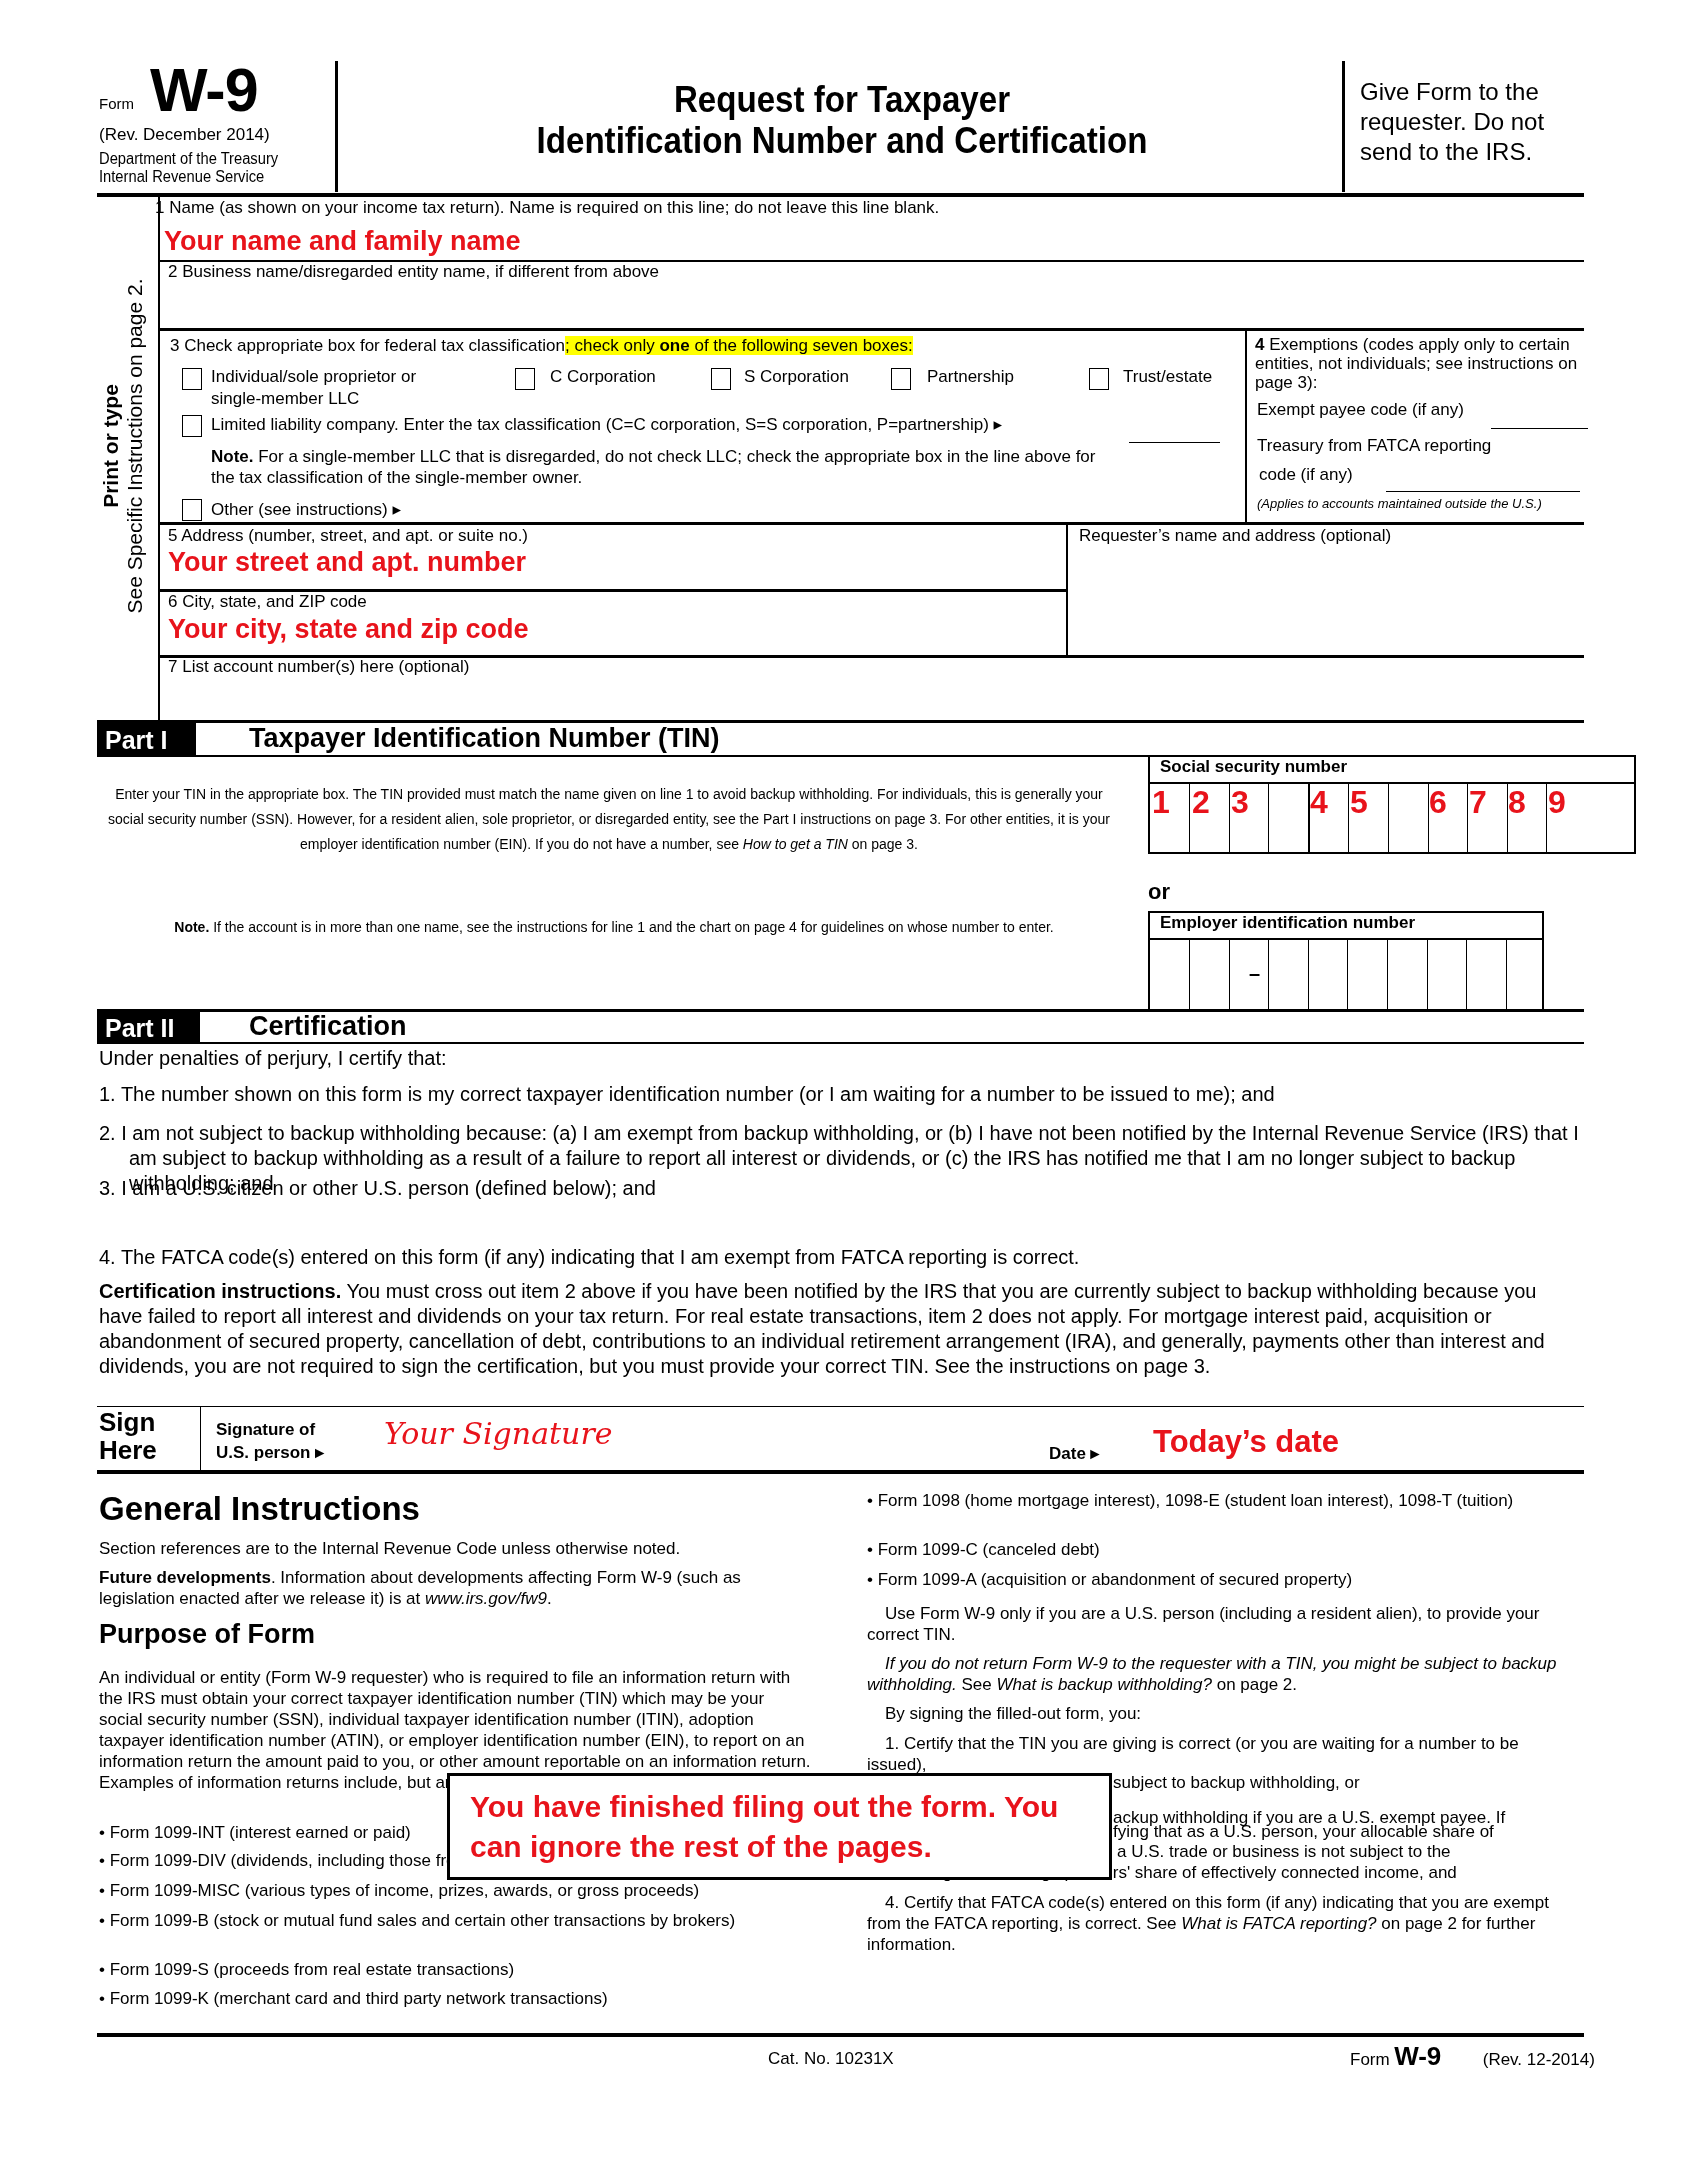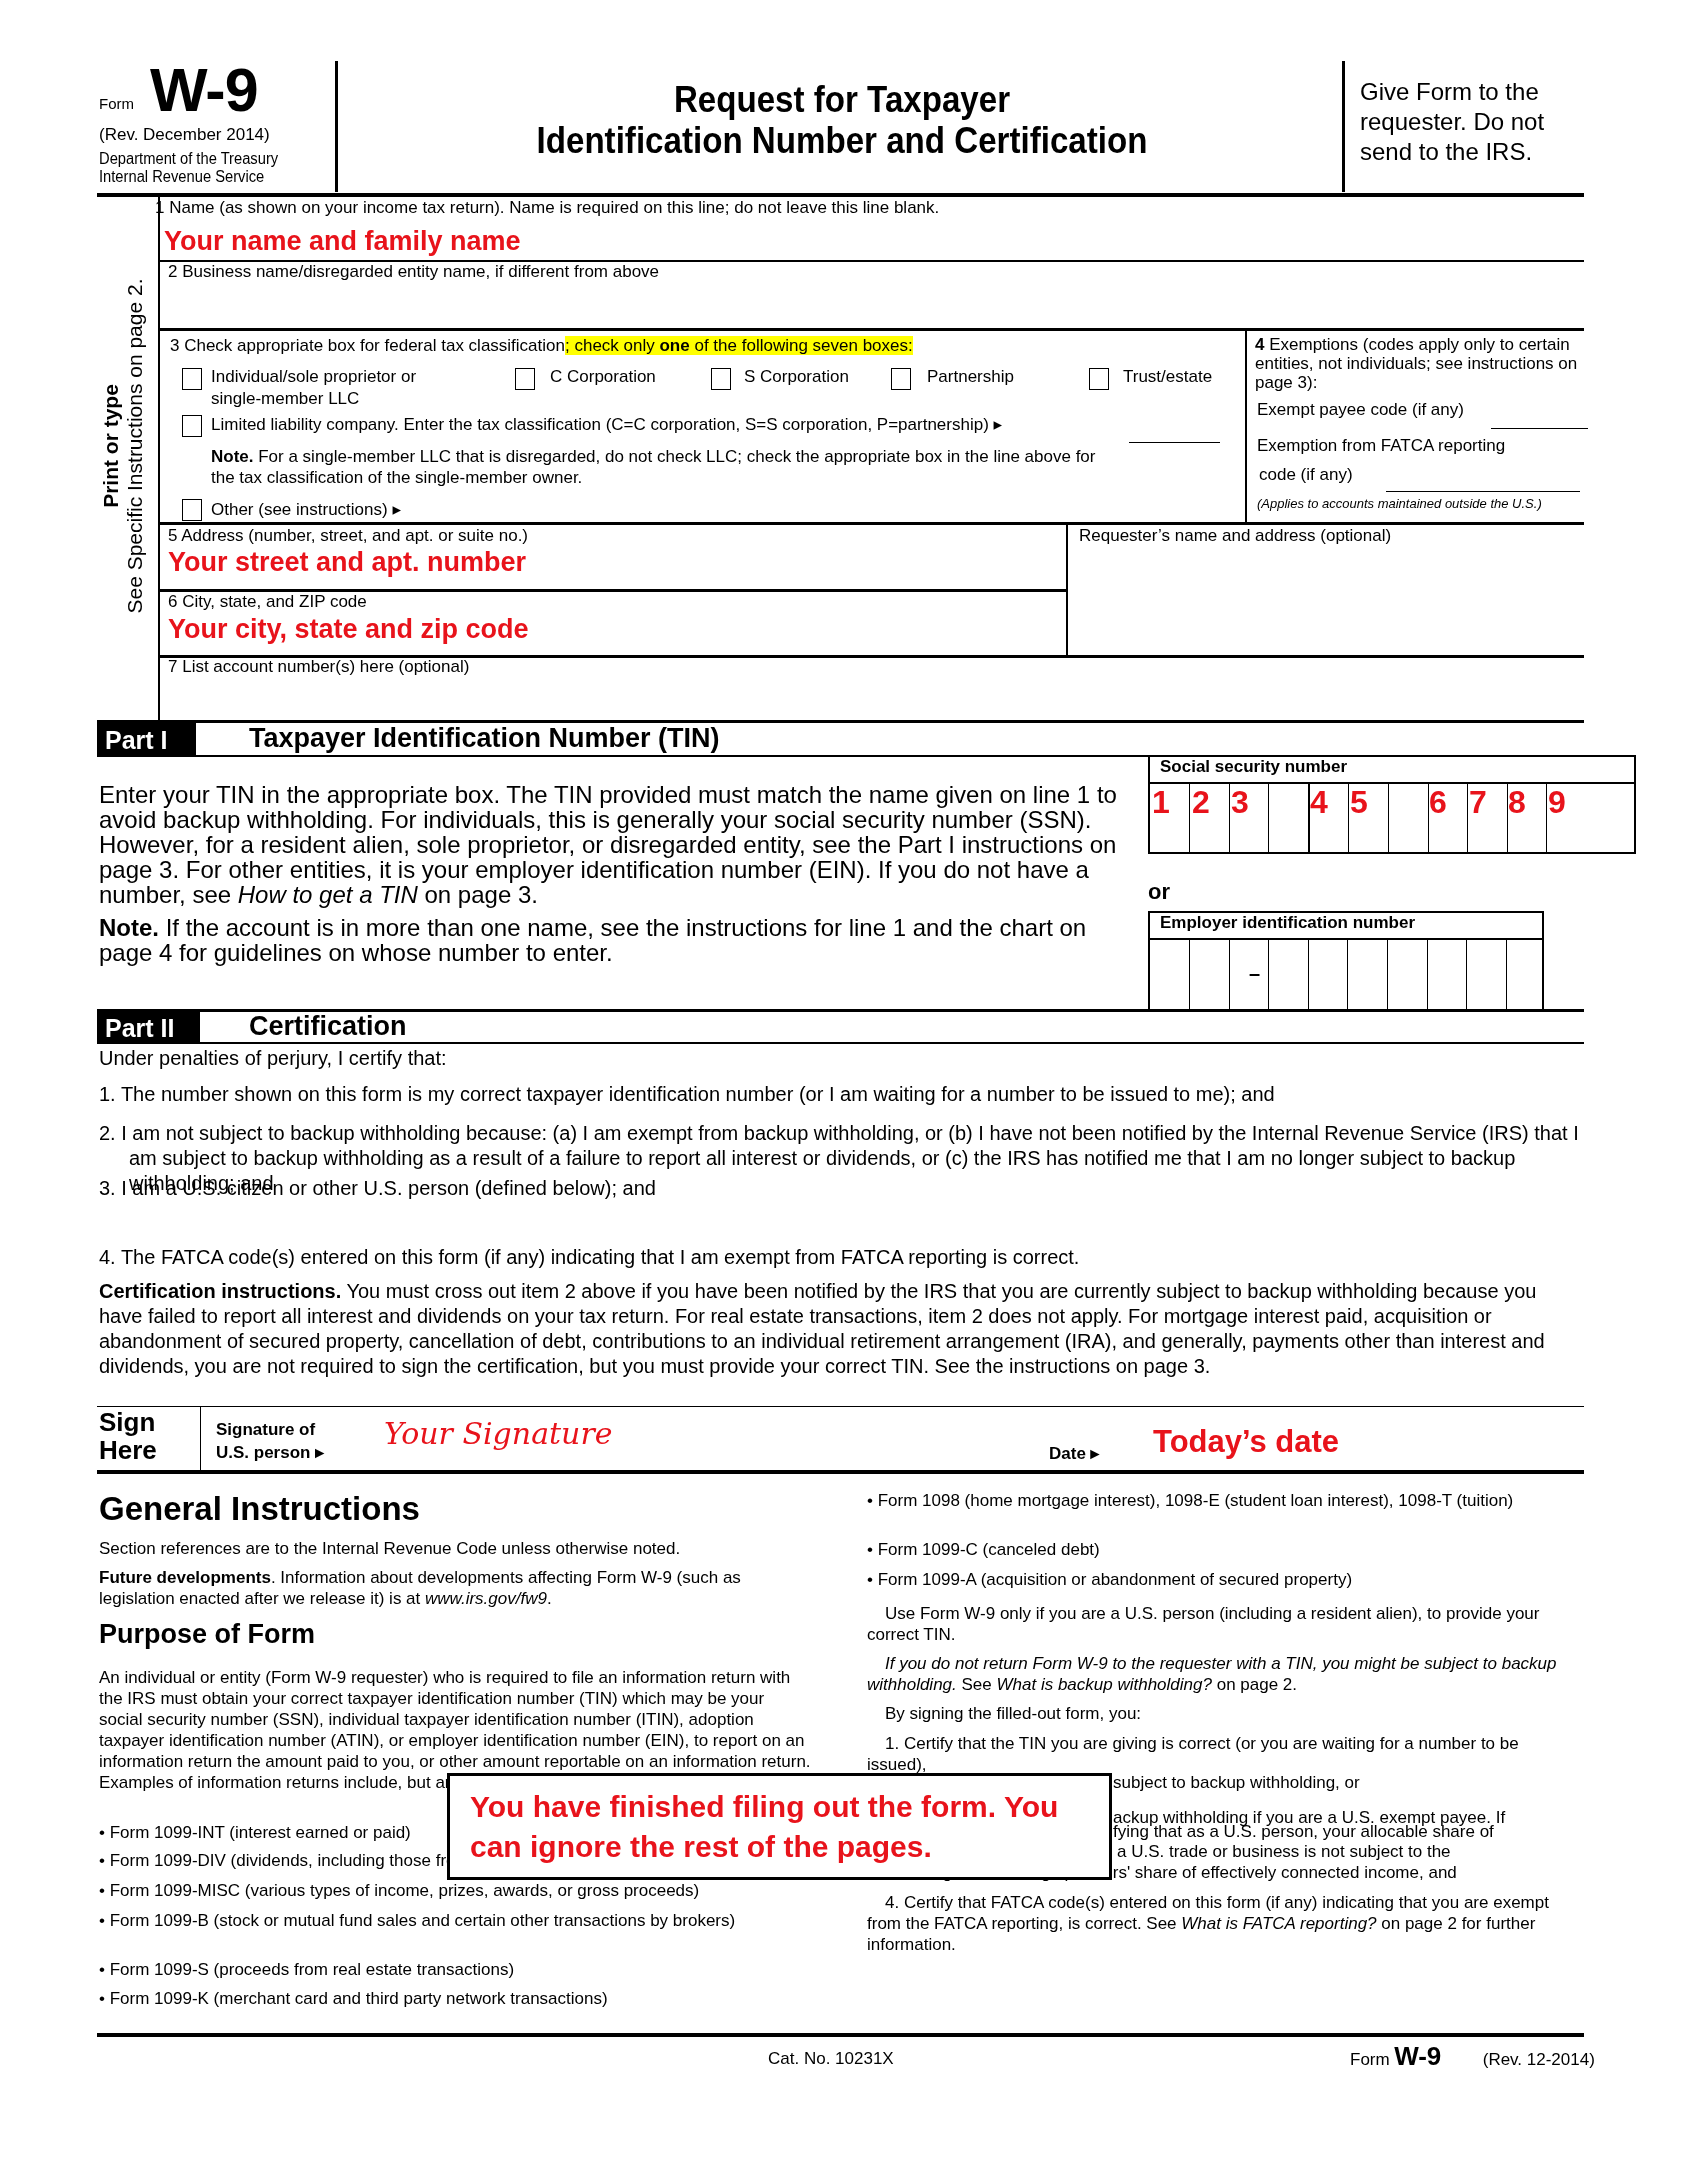--- a/index.html
+++ b/index.html
@@ -23,21 +23,21 @@
   .cb { position: absolute; width: 20px; height: 22px; border: 1.5px solid #000; background: #fff; }
   .highlight { background: #ffff00; }
 
   .side { position: absolute; transform: rotate(-90deg); transform-origin: left top; white-space: nowrap; text-align: center; }
   .side .l1 { font-size: 21px; font-weight: bold; display: block; }
   .side .l2 { font-size: 21px; display: block; }
 
   .part-tag { position: absolute; background: #000; color: #fff; font-weight: bold; font-size: 25px; padding: 0 8px; height: 34px; line-height: 34px; }
   .part-title { position: absolute; font-weight: bold; font-size: 27px; }
 
-  .body-txt { font-size: 24px; line-height: 25px; }
+  .body-txt { font-size: 14px; line-height: 25px; text-align: center; }
   .cert-txt { font-size: 20px; line-height: 25px; }
 
   .grid-box { position: absolute; border: 2px solid #000; }
   .ssn-cell { position: absolute; border-right: 1.5px solid #000; height: 100%; }
   .digit { position: absolute; font-size: 32px; font-weight: bold; color: #e8131b; }
 
   .gi-h { font-size: 33px; font-weight: bold; }
   .gi-h2 { font-size: 27px; font-weight: bold; }
   .gi-txt { font-size: 17px; line-height: 21px; }
 
@@ -116,21 +116,21 @@
   <div class="abs lbl" style="left:211px; top:499px;">Other (see instructions) ▸</div>
 </div>
 <div class="vline" style="left:1245px; top:330px; width:2px; height:193px;"></div>
 
 <div>
   <div class="abs" style="left:1255px; top:335px; width:323px; font-size:17px; line-height:19px;">
     <b>4</b><span> Exemptions (codes apply only to certain entities, not individuals; see instructions on page 3):</span>
   </div>
   <div class="abs lbl" style="left:1257px; top:400px;">Exempt payee code (if any)</div>
   <div class="hline" style="left:1491px; top:428px; width:97px; height:1px;"></div>
-  <div class="abs lbl" style="left:1257px; top:436px;">Exemption from FATCA reporting</div>
+  <div class="abs lbl" style="left:1257px; top:436px;">Treasury from FATCA reporting</div>
   <div class="abs lbl" style="left:1259px; top:465px;">code (if any)</div>
   <div class="hline" style="left:1386px; top:491px; width:194px; height:1px;"></div>
   <div class="abs" style="left:1257px; top:496px; font-size:13px; font-style:italic; white-space:nowrap;">(Applies to accounts maintained outside the U.S.)</div>
 </div>
 <div class="hline" style="left:159px; top:522px; width:1425px; height:3px;"></div>
 
 <div>
   <div class="abs lbl" style="left:168px; top:526px;">5  Address (number, street, and apt. or suite no.)</div>
   <div class="abs fill" style="left:168px; top:547px;">Your street and apt. number</div>
 </div>

